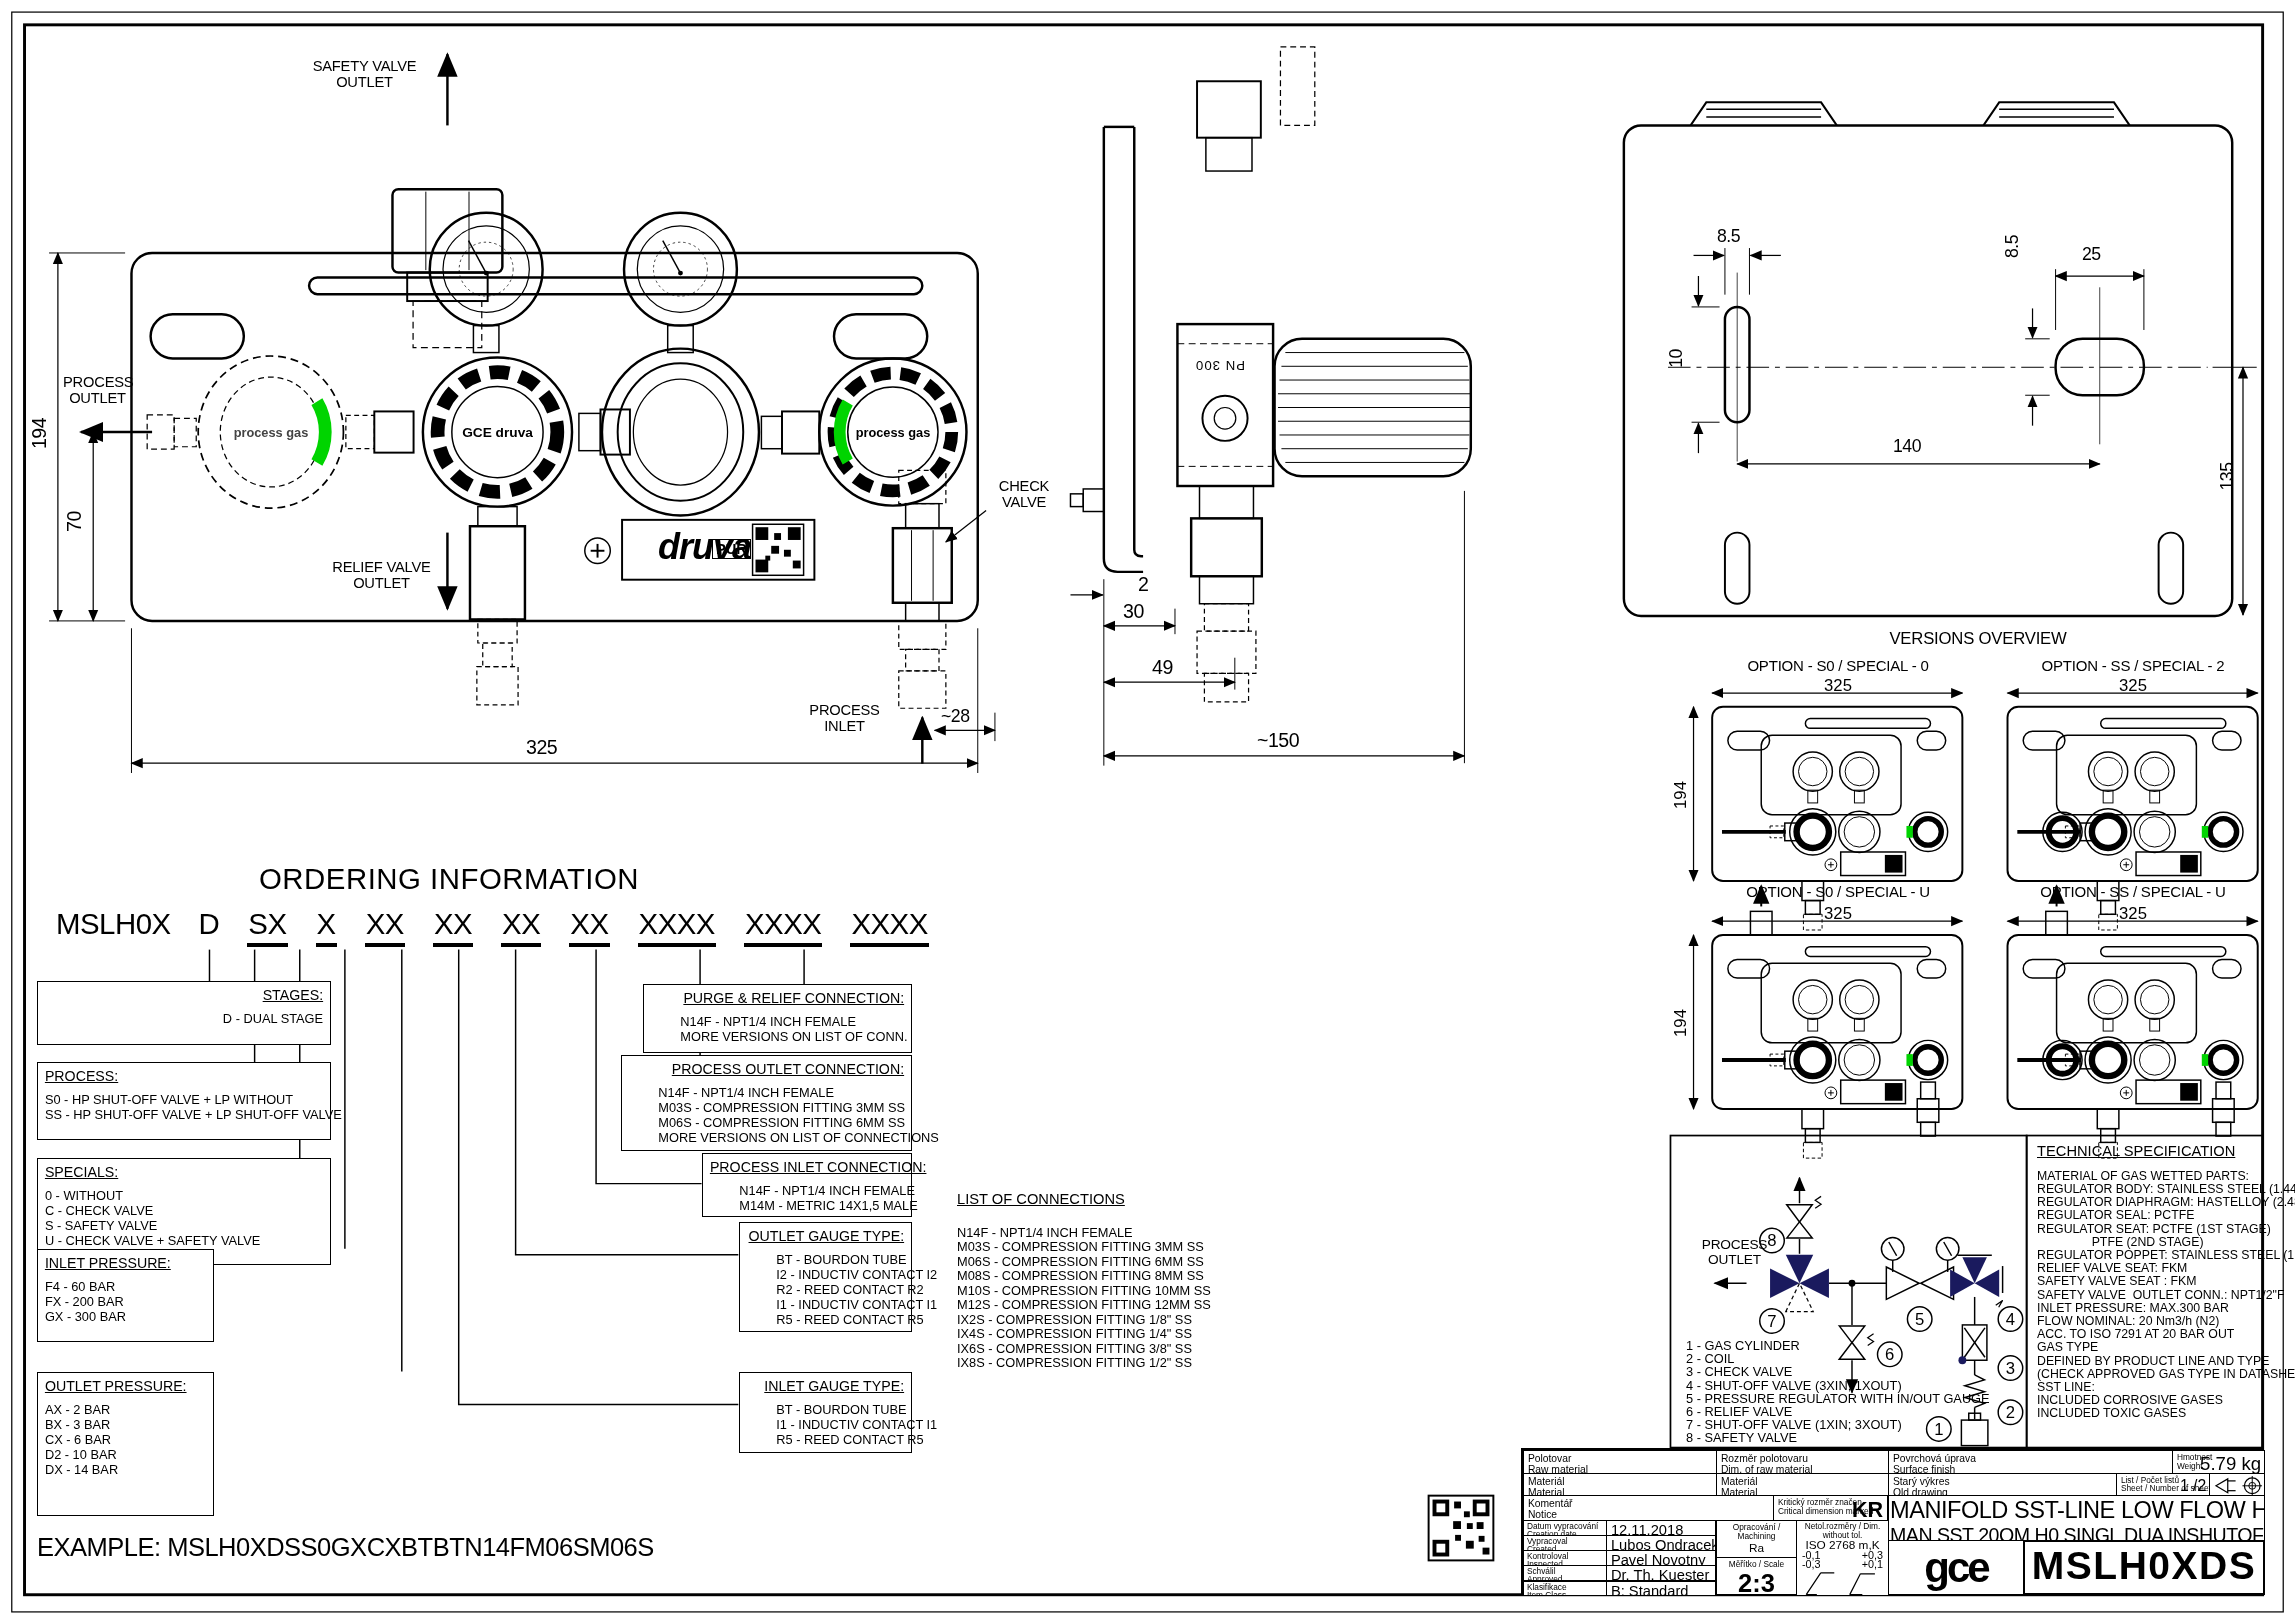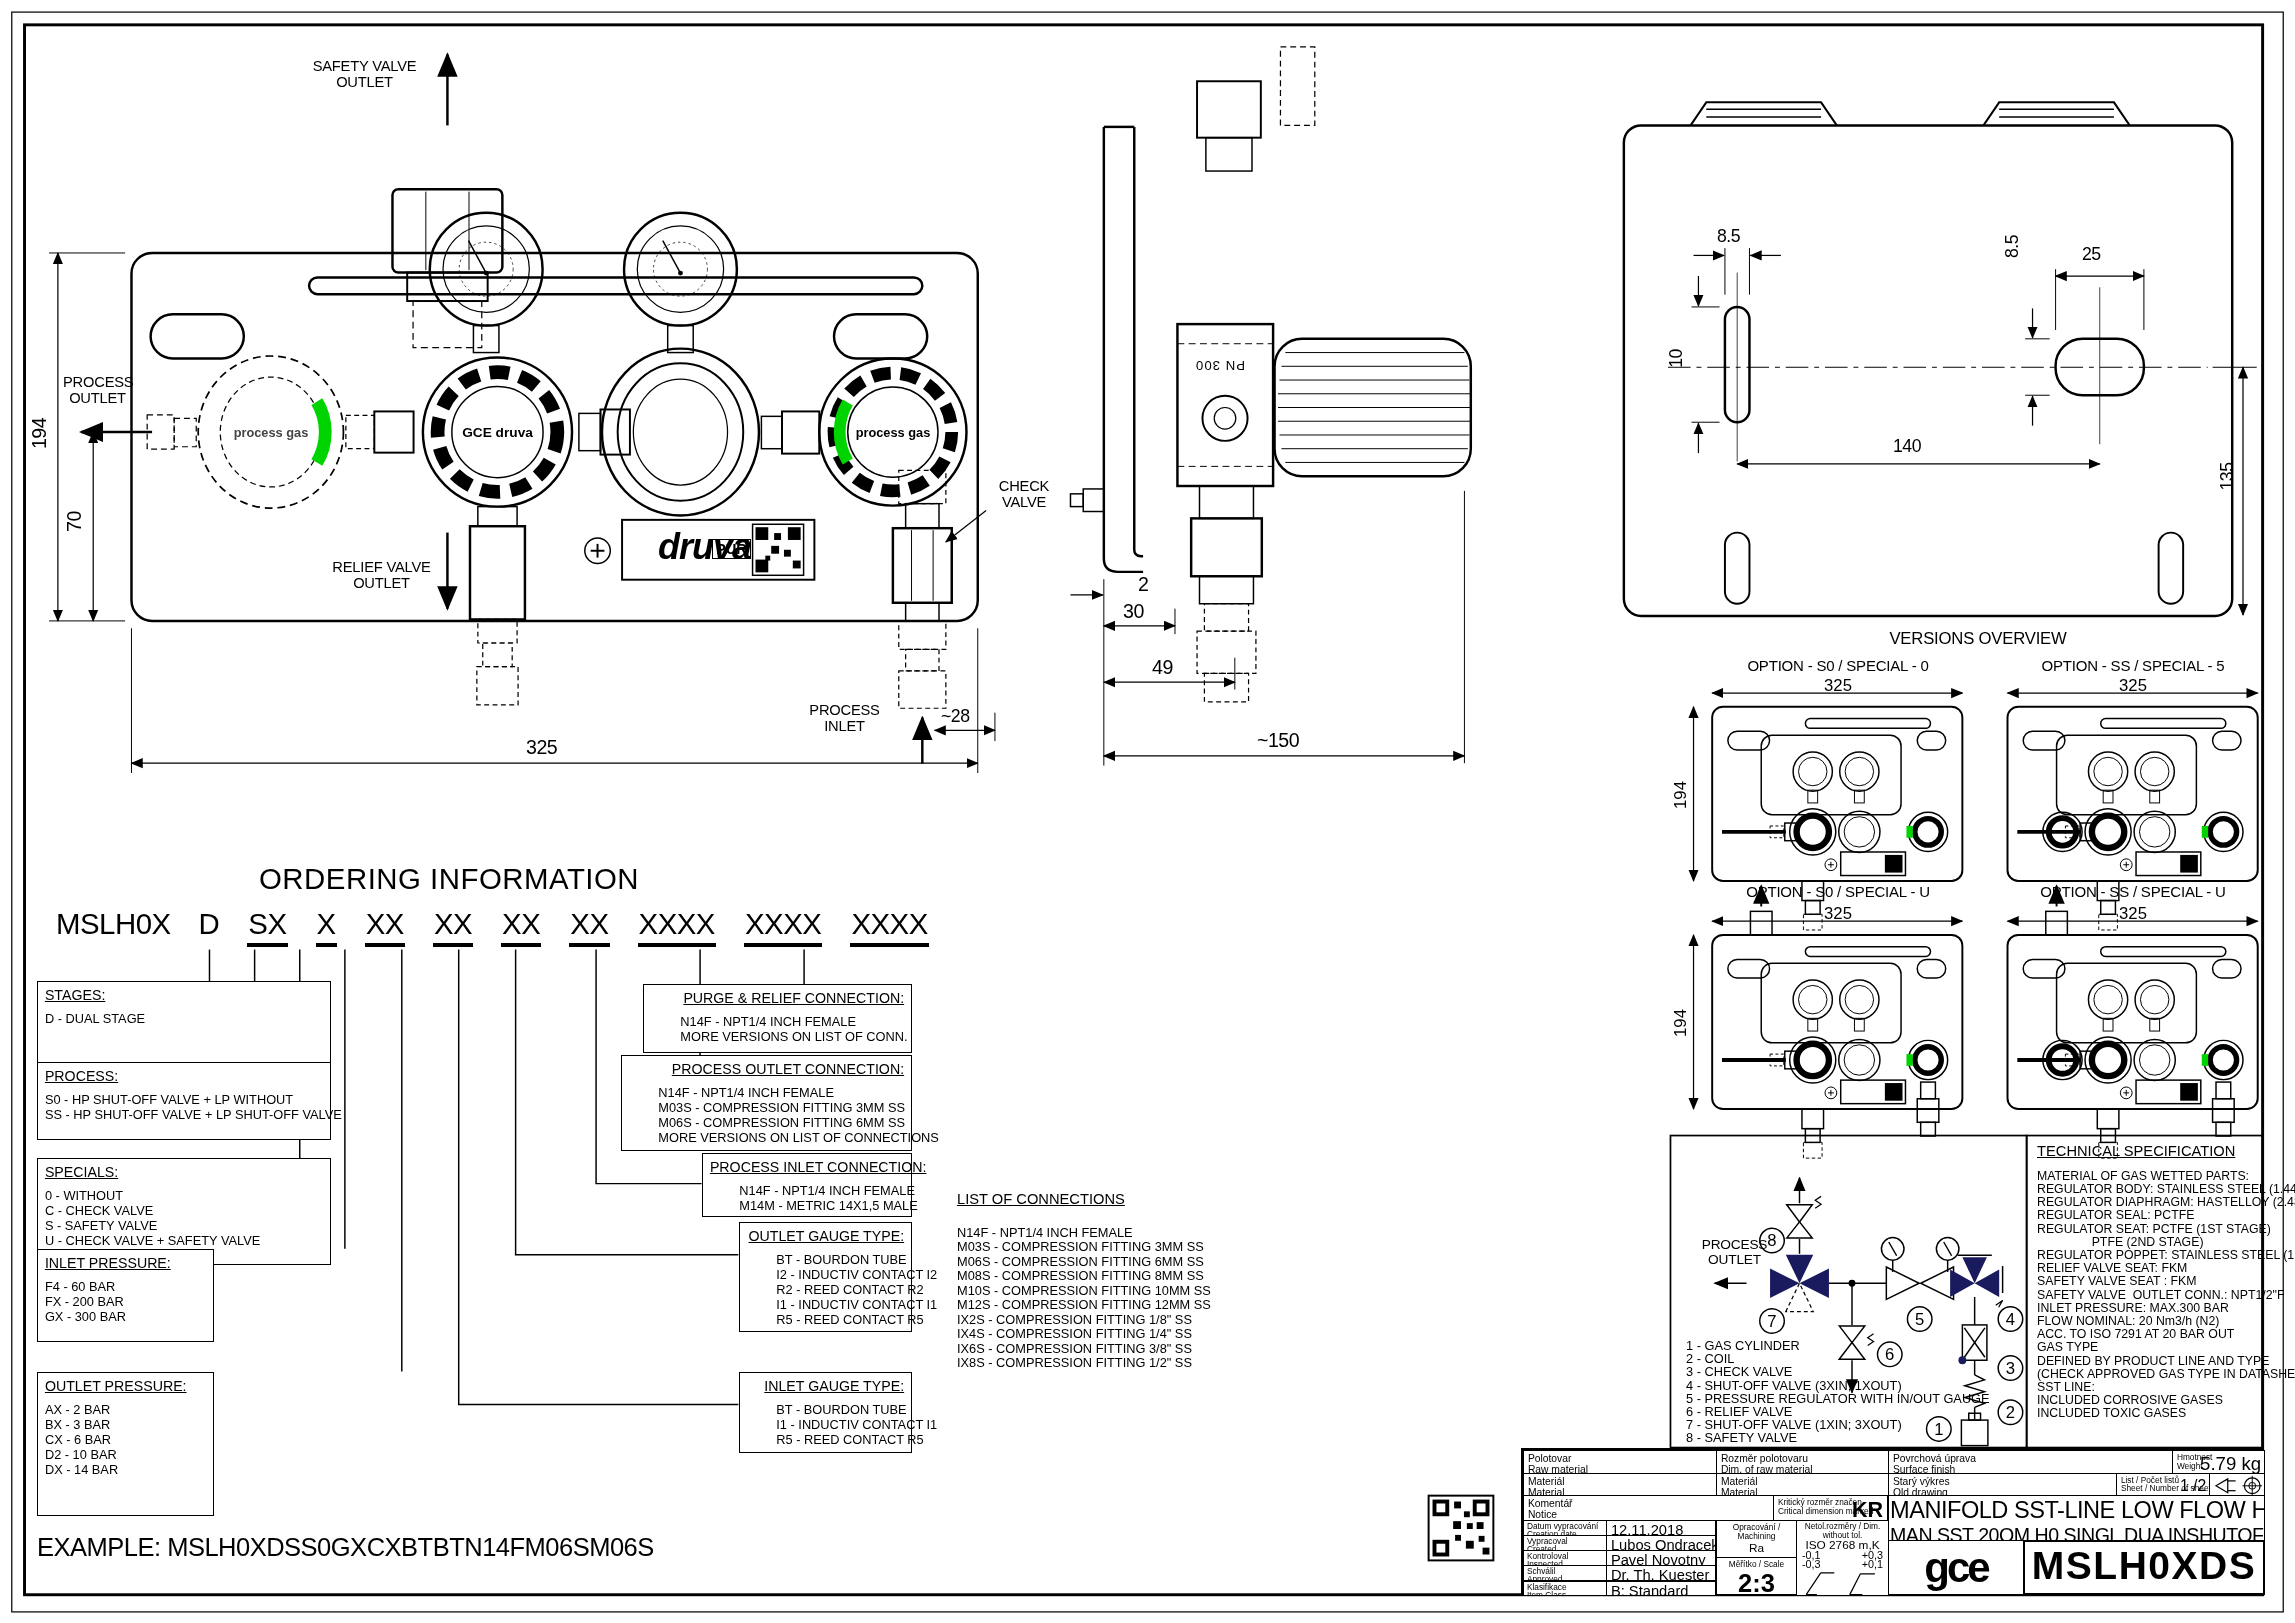--- a/index.html
+++ b/index.html
@@ -483,21 +483,21 @@
 
 <div class="abs dim sm" style="left:1717px;top:226px;">8.5</div>
 <div class="abs dim sm rot" style="left:1667px;top:348px;">10</div>
 <div class="abs dim sm" style="left:2082px;top:244px;">25</div>
 <div class="abs dim sm rot" style="left:2001px;top:236px;">8.5</div>
 <div class="abs dim sm" style="left:1893px;top:436px;">140</div>
 <div class="abs dim sm rot" style="left:2213px;top:466px;">135</div>
 
 <div class="abs vcap" style="left:1816px;top:629px;width:324px;font-size:16.7px;">VERSIONS OVERVIEW</div>
 <div class="abs vcap" style="left:1713px;top:657px;width:250px;">OPTION - S0 / SPECIAL - 0</div>
-<div class="abs vcap" style="left:2008px;top:657px;width:250px;">OPTION - SS / SPECIAL - 5</div>
+<div class="abs vcap" style="left:2008px;top:657px;width:250px;">OPTION - SS / SPECIAL - 2</div>
 <div class="abs vcap" style="left:1713px;top:883px;width:250px;">OPTION - S0 / SPECIAL - U</div>
 <div class="abs vcap" style="left:2008px;top:883px;width:250px;">OPTION - SS / SPECIAL - U</div>
 <div class="abs vdim" style="left:1713px;top:676px;width:250px;">325</div>
 <div class="abs vdim" style="left:2008px;top:676px;width:250px;">325</div>
 <div class="abs vdim" style="left:1713px;top:904px;width:250px;">325</div>
 <div class="abs vdim" style="left:2008px;top:904px;width:250px;">325</div>
 <div class="abs vdim rot" style="left:1667px;top:785px;">194</div>
 <div class="abs vdim rot" style="left:1667px;top:1013px;">194</div>
 
 <div class="abs ord-head" style="left:259px;top:862px;">ORDERING INFORMATION</div>
@@ -508,21 +508,21 @@
   <span class="seg">X</span>
   <span class="seg">XX</span>
   <span class="seg">XX</span>
   <span class="seg">XX</span>
   <span class="seg">XX</span>
   <span class="seg">XXXX</span>
   <span class="seg">XXXX</span>
   <span class="seg">XXXX</span>
 </div>
 
-<div class="abs obox" style="left:37px;top:981px;width:294px;height:82px;">
+<div class="abs obox" style="left:37px;top:981px;width:294px;height:64px;text-align:right;">
   <span class="bt">STAGES:</span>
   <div>
         <div class="oitem">D - DUAL STAGE</div>
       </div>
 </div>
 <div class="abs obox" style="left:37px;top:1062px;width:294px;height:78px;">
   <span class="bt">PROCESS:</span>
   <div>
         <div class="oitem">S0 - HP SHUT-OFF VALVE + LP WITHOUT</div>
         <div class="oitem">SS - HP SHUT-OFF VALVE + LP SHUT-OFF VALVE</div>

